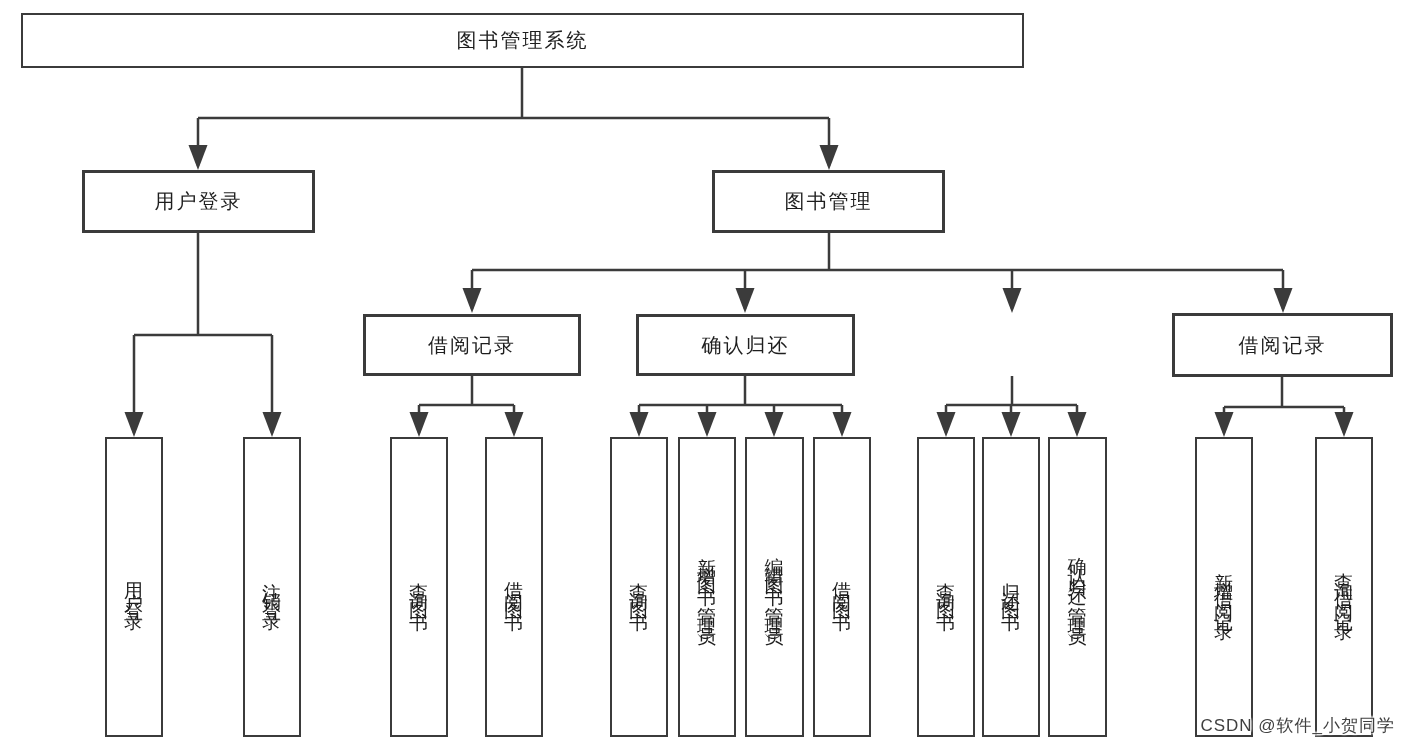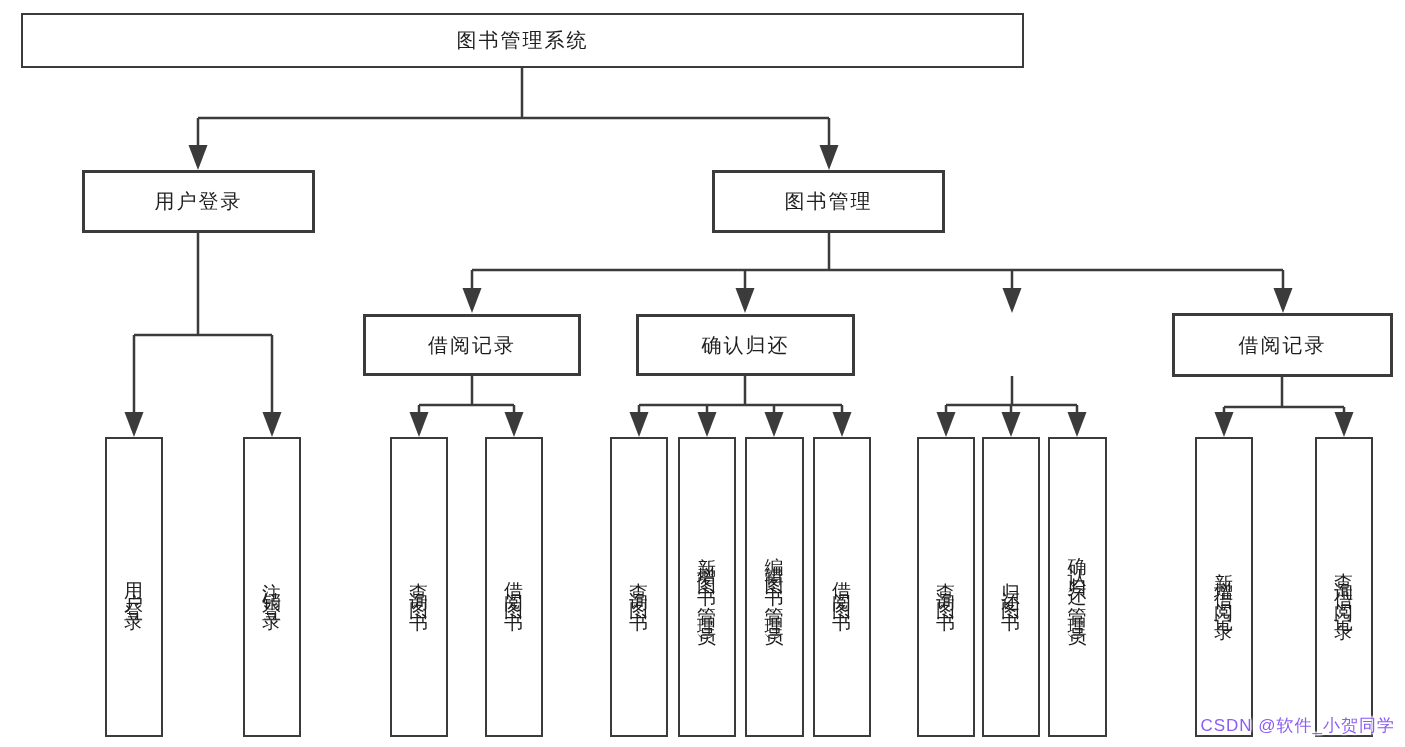--- a/index.html
+++ b/index.html
@@ -40,21 +40,21 @@
     letter-spacing: 10px;
     color: #1e1e1e;
     line-height: 1;
   }
   #watermark {
     position: absolute;
     top: 714px;
     right: 10px;
     z-index: 5;
     font-size: 17px;
-    color: #8b5cf6;
+    color: #404040;
     letter-spacing: 1px;
     text-shadow: 1px 1px 2px #ffffff, -1px -1px 2px #ffffff, 1px -1px 2px #ffffff, -1px 1px 2px #ffffff;
     white-space: nowrap;
   }
 </style>
 </head>
 <body>
 
 <div id="canvas">
 

